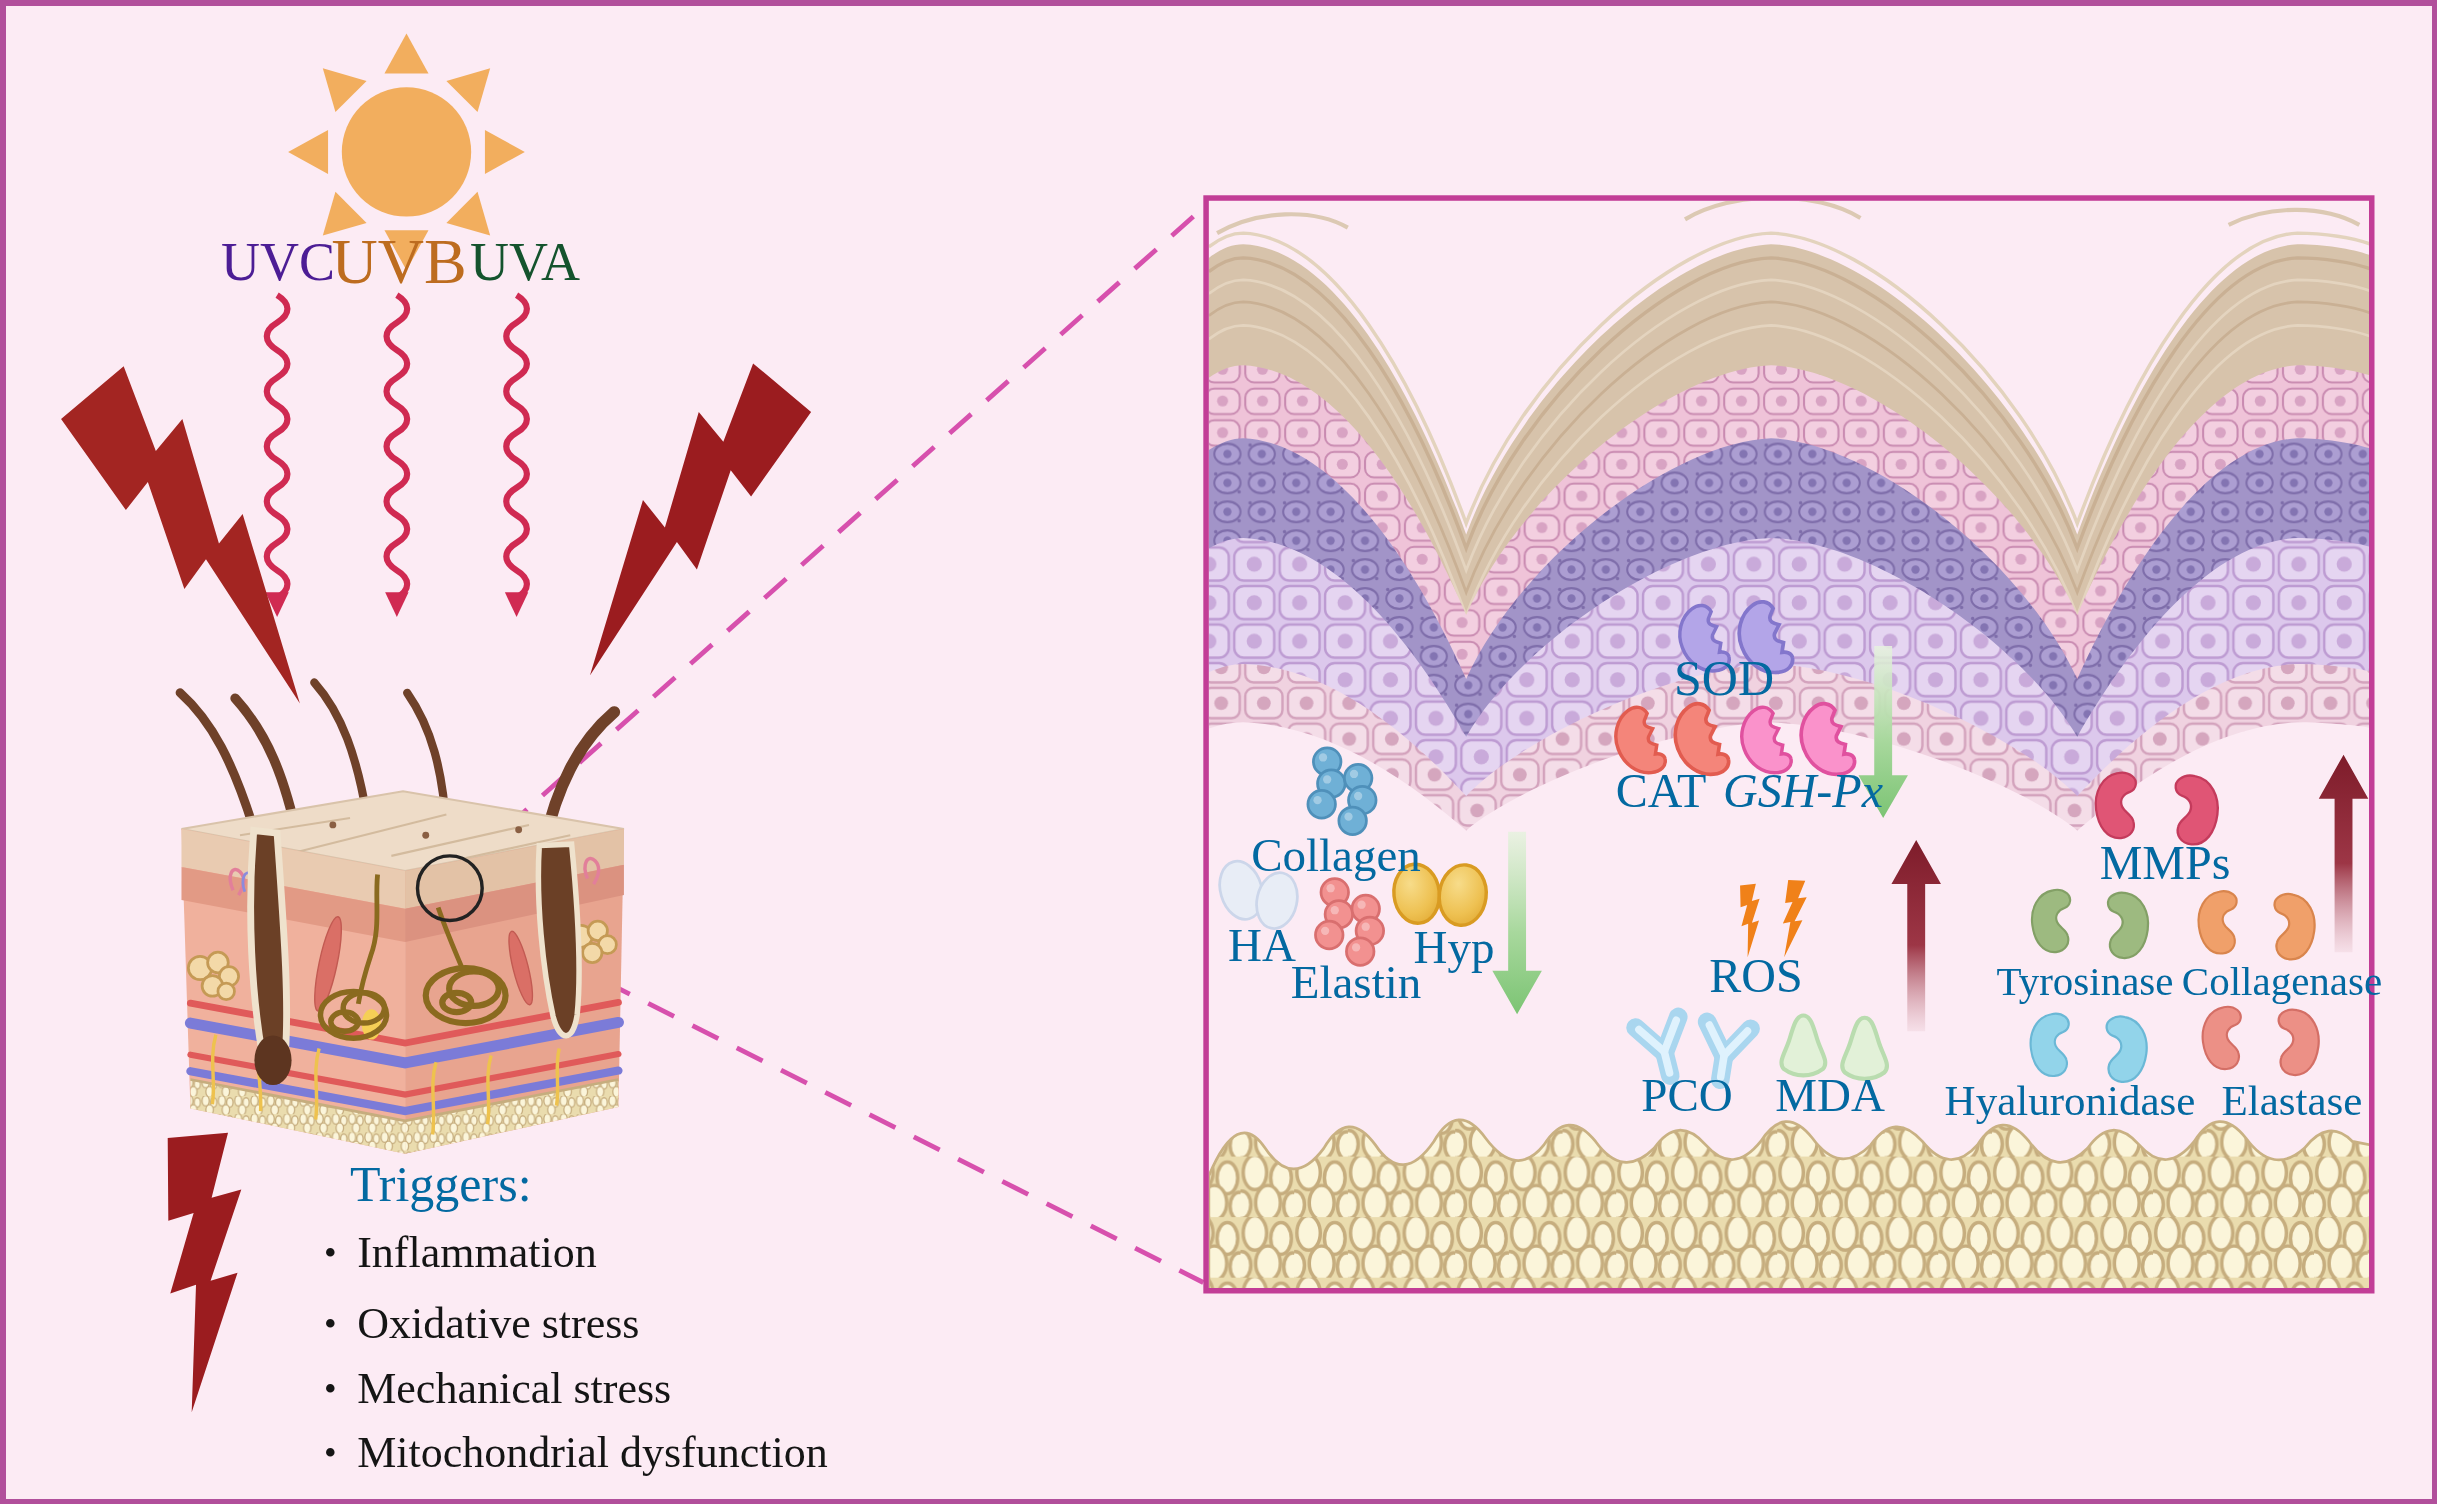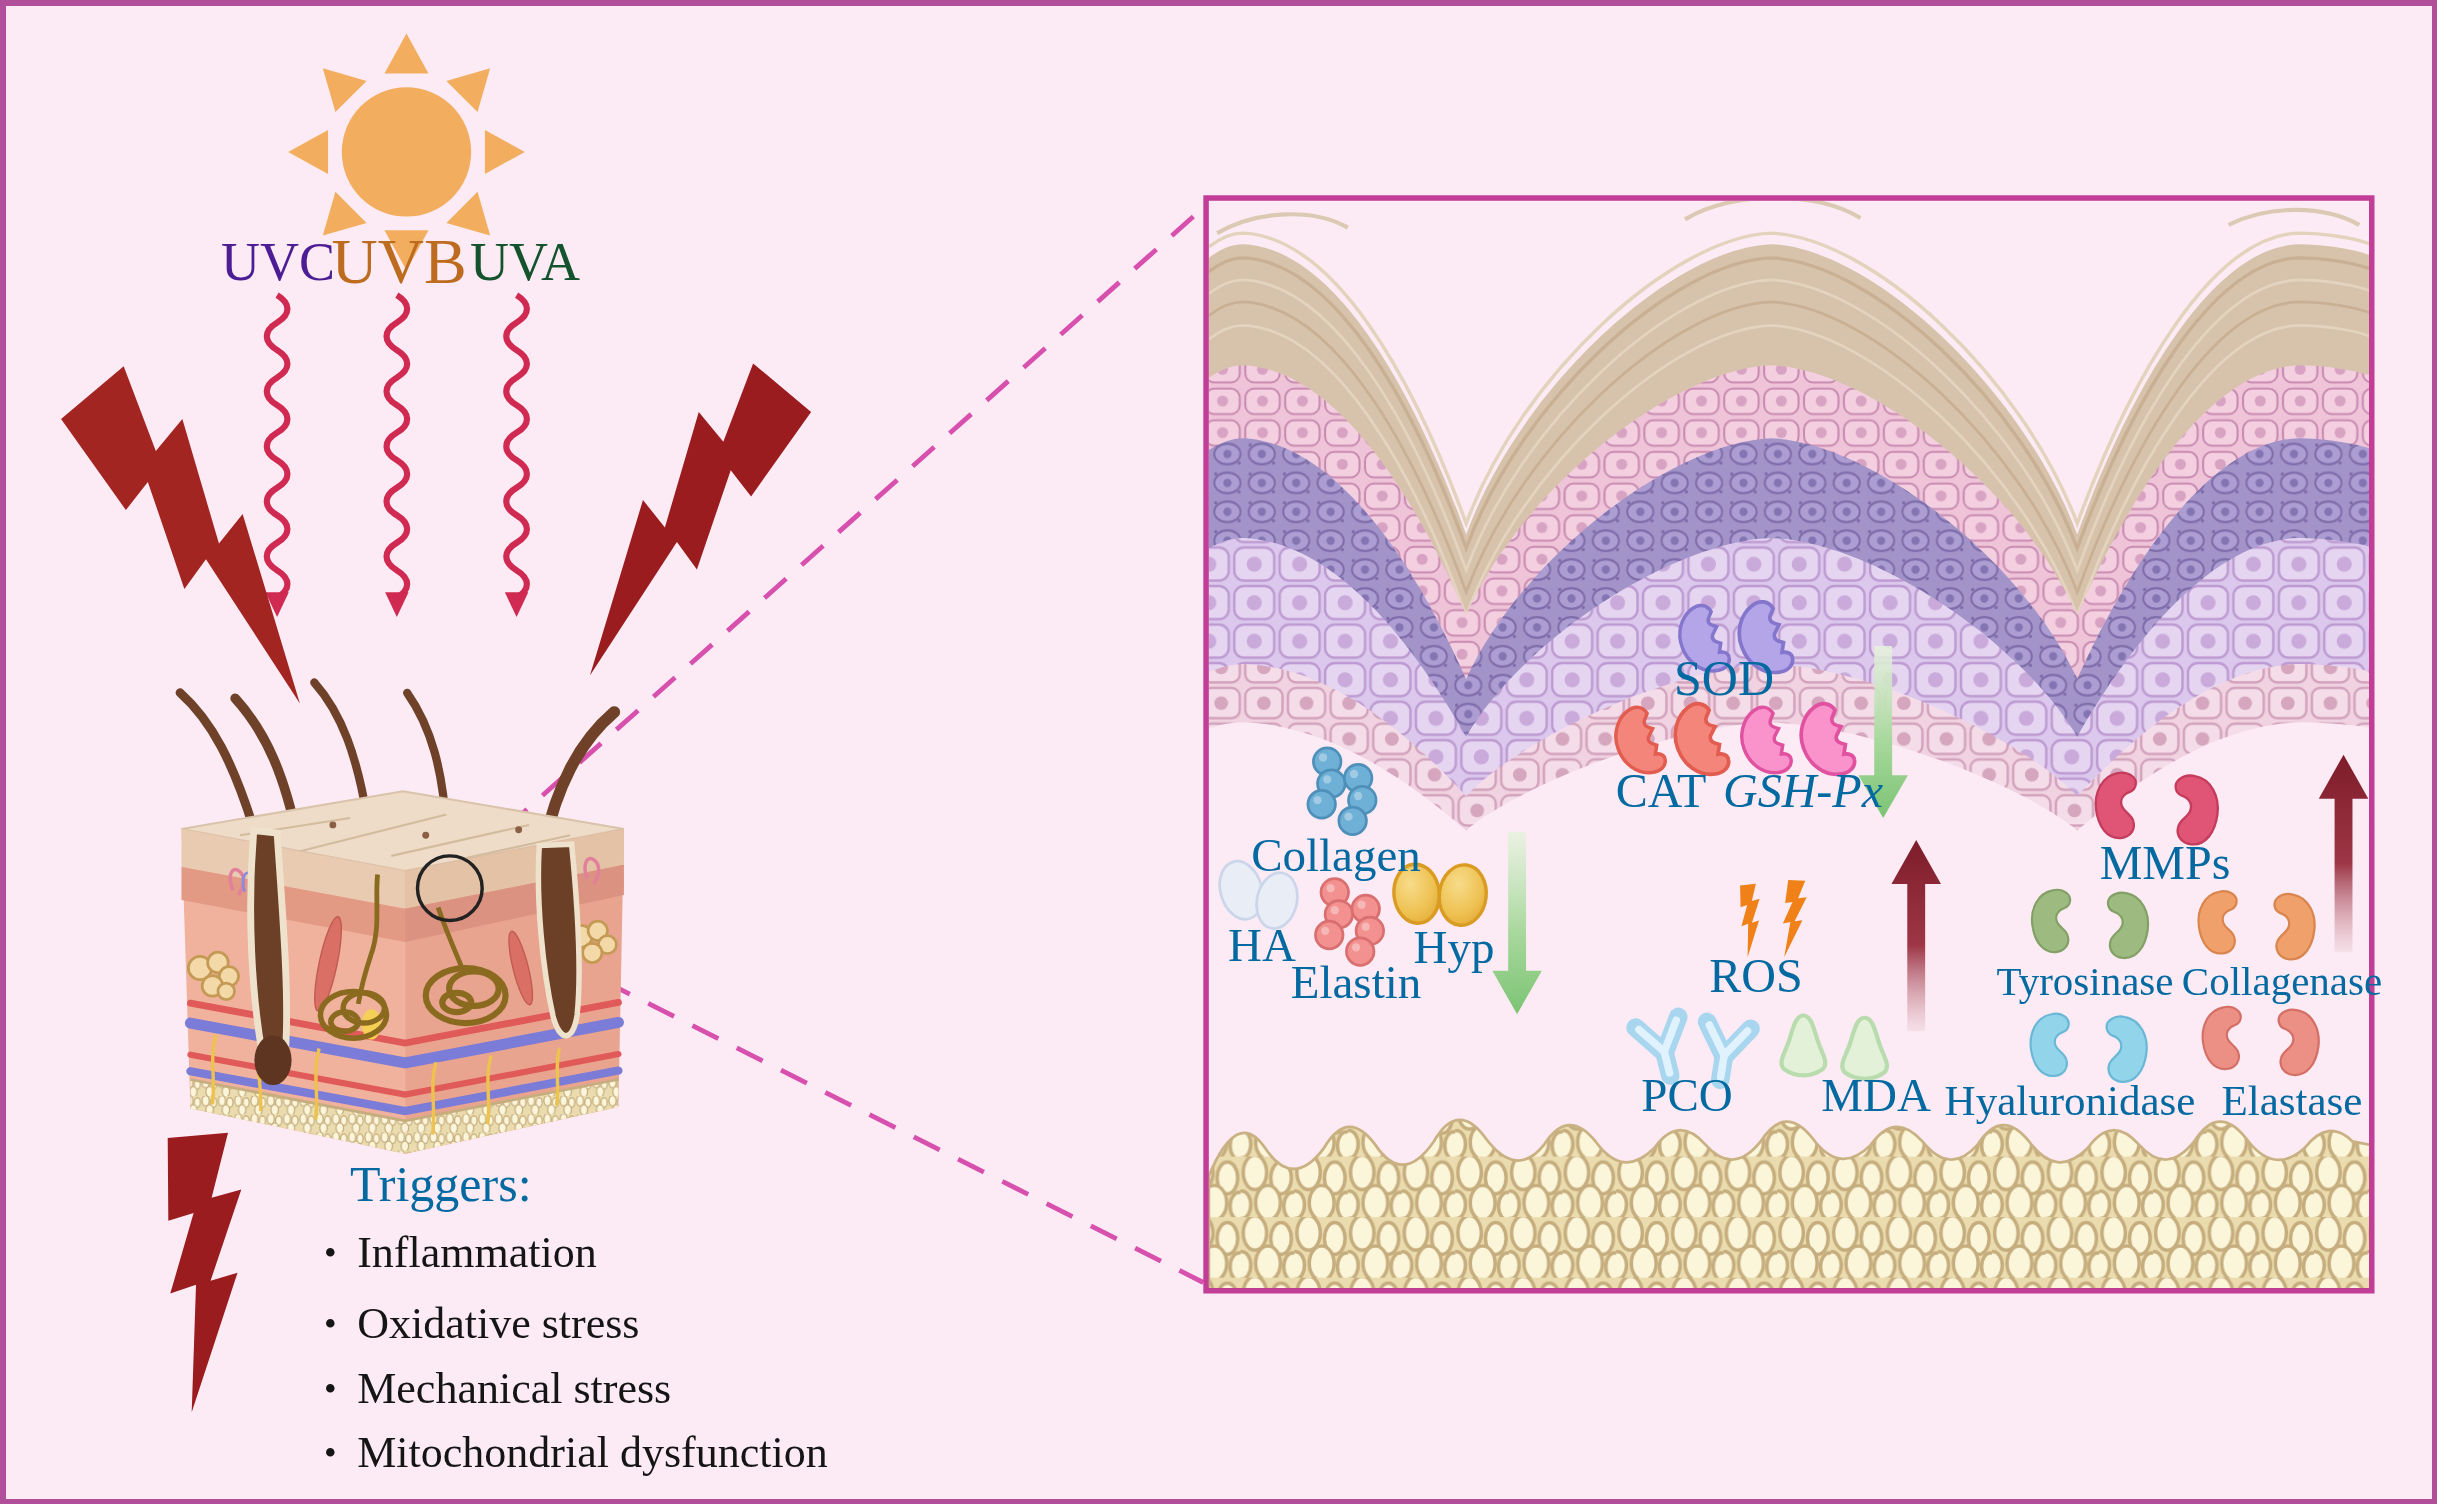--- a/index.html
+++ b/index.html
@@ -391,21 +391,21 @@
 <div class="lbl" style="left:1655px;top:785px;font-size:48px;">CAT</div>
 <div class="lbl" style="left:1797px;top:785px;font-size:48px;font-style:italic;">GSH-Px</div>
 
 <div class="lbl" style="left:1330px;top:849px;font-size:47px;">Collagen</div>
 <div class="lbl" style="left:1256px;top:939px;font-size:47px;">HA</div>
 <div class="lbl" style="left:1350px;top:976px;font-size:47px;">Elastin</div>
 <div class="lbl" style="left:1448px;top:941px;font-size:47px;">Hyp</div>
 
 <div class="lbl" style="left:1750px;top:970px;font-size:48px;">ROS</div>
 <div class="lbl" style="left:1681px;top:1089px;font-size:47px;">PCO</div>
-<div class="lbl" style="left:1824px;top:1089px;font-size:47px;margin-left:46px;">MDA</div>
+<div class="lbl" style="left:1824px;top:1089px;font-size:47px;">MDA</div>
 
 <div class="lbl" style="left:2159px;top:857px;font-size:48px;">MMPs</div>
 <div class="lbl" style="left:2079px;top:975px;font-size:41px;">Tyrosinase</div>
 <div class="lbl" style="left:2276px;top:975px;font-size:41px;">Collagenase</div>
 <div class="lbl" style="left:2064px;top:1094px;font-size:43px;">Hyaluronidase</div>
 <div class="lbl" style="left:2286px;top:1094px;font-size:43px;">Elastase</div>
 
 </div>
 
 

